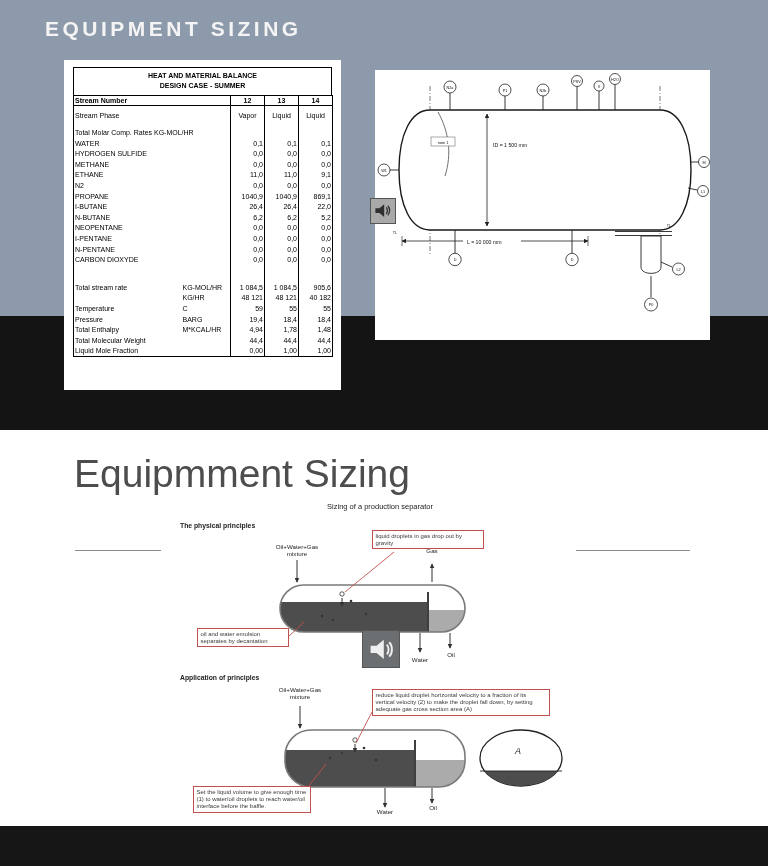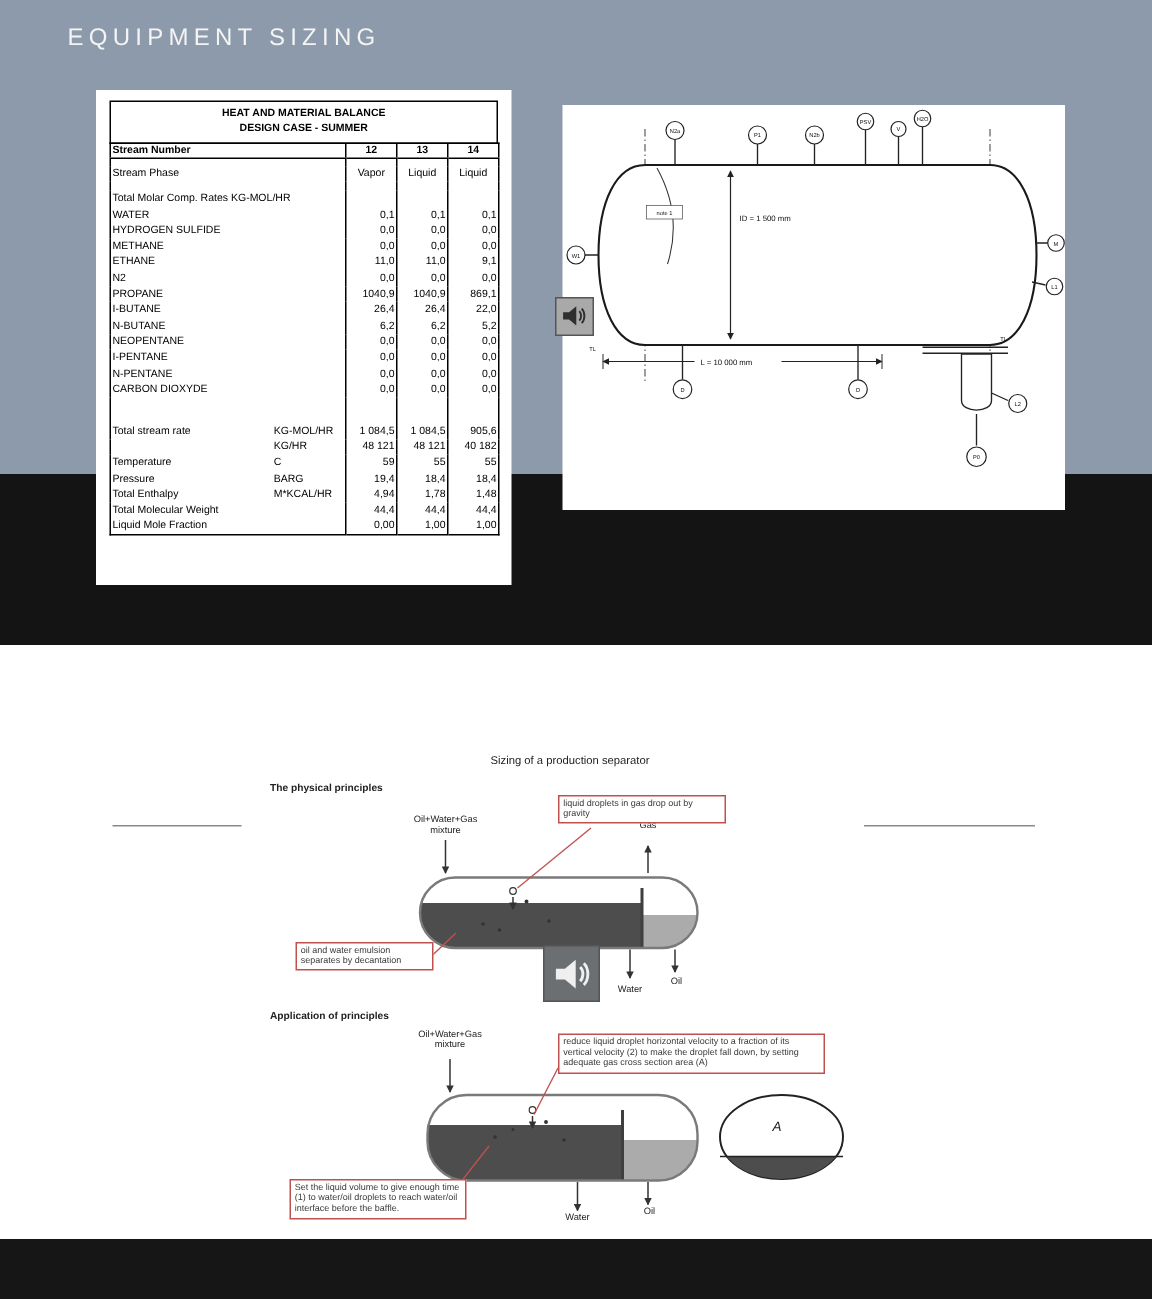--- a/index.html
+++ b/index.html
@@ -2,21 +2,21 @@
 <html><head>
 <meta charset="utf-8">
 <style>
   *{box-sizing:border-box;margin:0;padding:0}
   body{margin:0;background:#2b2b2b;font-family:"Liberation Sans",sans-serif}
   .page{position:relative;width:768px;height:866px;background:#fff;overflow:hidden}
 
   
   .slide1{position:absolute;left:0;top:0;width:768px;height:430px;background:#141414}
   .slide1-blue{position:absolute;left:0;top:0;width:768px;height:316px;background:#8c9aab}
-  .slide1-title{position:absolute;left:45px;top:17px;font-size:16px;letter-spacing:3.5px;color:#f4f4f4;font-weight:400}
+  .slide1-title{position:absolute;left:45px;top:17px;font-size:21px;letter-spacing:3.5px;color:#f4f4f4;font-weight:700}
   .panel{position:absolute;background:#fff}
   .table-panel{left:64px;top:60px;width:277px;height:330px;padding:7px 9px 0}
   .diagram-panel{left:375px;top:70px;width:335px;height:270px}
 
   .hmb-head{border:1px solid #000;text-align:center;font-weight:bold;font-size:7px;line-height:1.4;padding:3px 2px 4px}
   table.hmb{border-collapse:collapse;width:100%;margin-top:-1px;border:1px solid #000;table-layout:fixed;font-size:7px;color:#000}
   table.hmb td{height:10.6px;padding:0 1px;line-height:1;white-space:nowrap;overflow:hidden}
   .c-name{padding-left:3px;text-align:left}
   .c-ind{padding-left:9px}
   .c-unit{padding-left:2px;text-align:left}
@@ -354,20 +354,21 @@
     <div class="speaker sp1">
       <svg viewBox="0 0 24 24">
         <path d="M3,9 H8 L14,4 V20 L8,15 H3 Z" fill="#2f2f2f"></path>
         <path d="M16.5,8 C18.5,10 18.5,14 16.5,16" stroke="#2f2f2f" fill="none" stroke-width="1.6"></path>
         <path d="M18.5,6 C21.5,9 21.5,15 18.5,18" stroke="#2f2f2f" fill="none" stroke-width="1.6"></path>
       </svg>
     </div>
   </section>
 
   <section class="slide2">
+    <h1 class="slide2-title">Equipmment Sizing</h1>
     <div class="subtitle">Sizing of a production separator</div>
     <div class="sec-label" style="left:180px;top:92px">The physical principles</div>
     <div class="hline" style="left:75px;top:120px;width:86px"></div>
     <div class="hline" style="left:576px;top:120px;width:114px"></div>
 
     <div class="ann" style="left:372px;top:100px;width:112px">liquid droplets in gas drop out by gravity</div>
     <div class="flow-label" style="left:258px;top:113px;width:78px">
       <div>Oil+Water+Gas</div>
       <div>mixture</div>
     </div>

